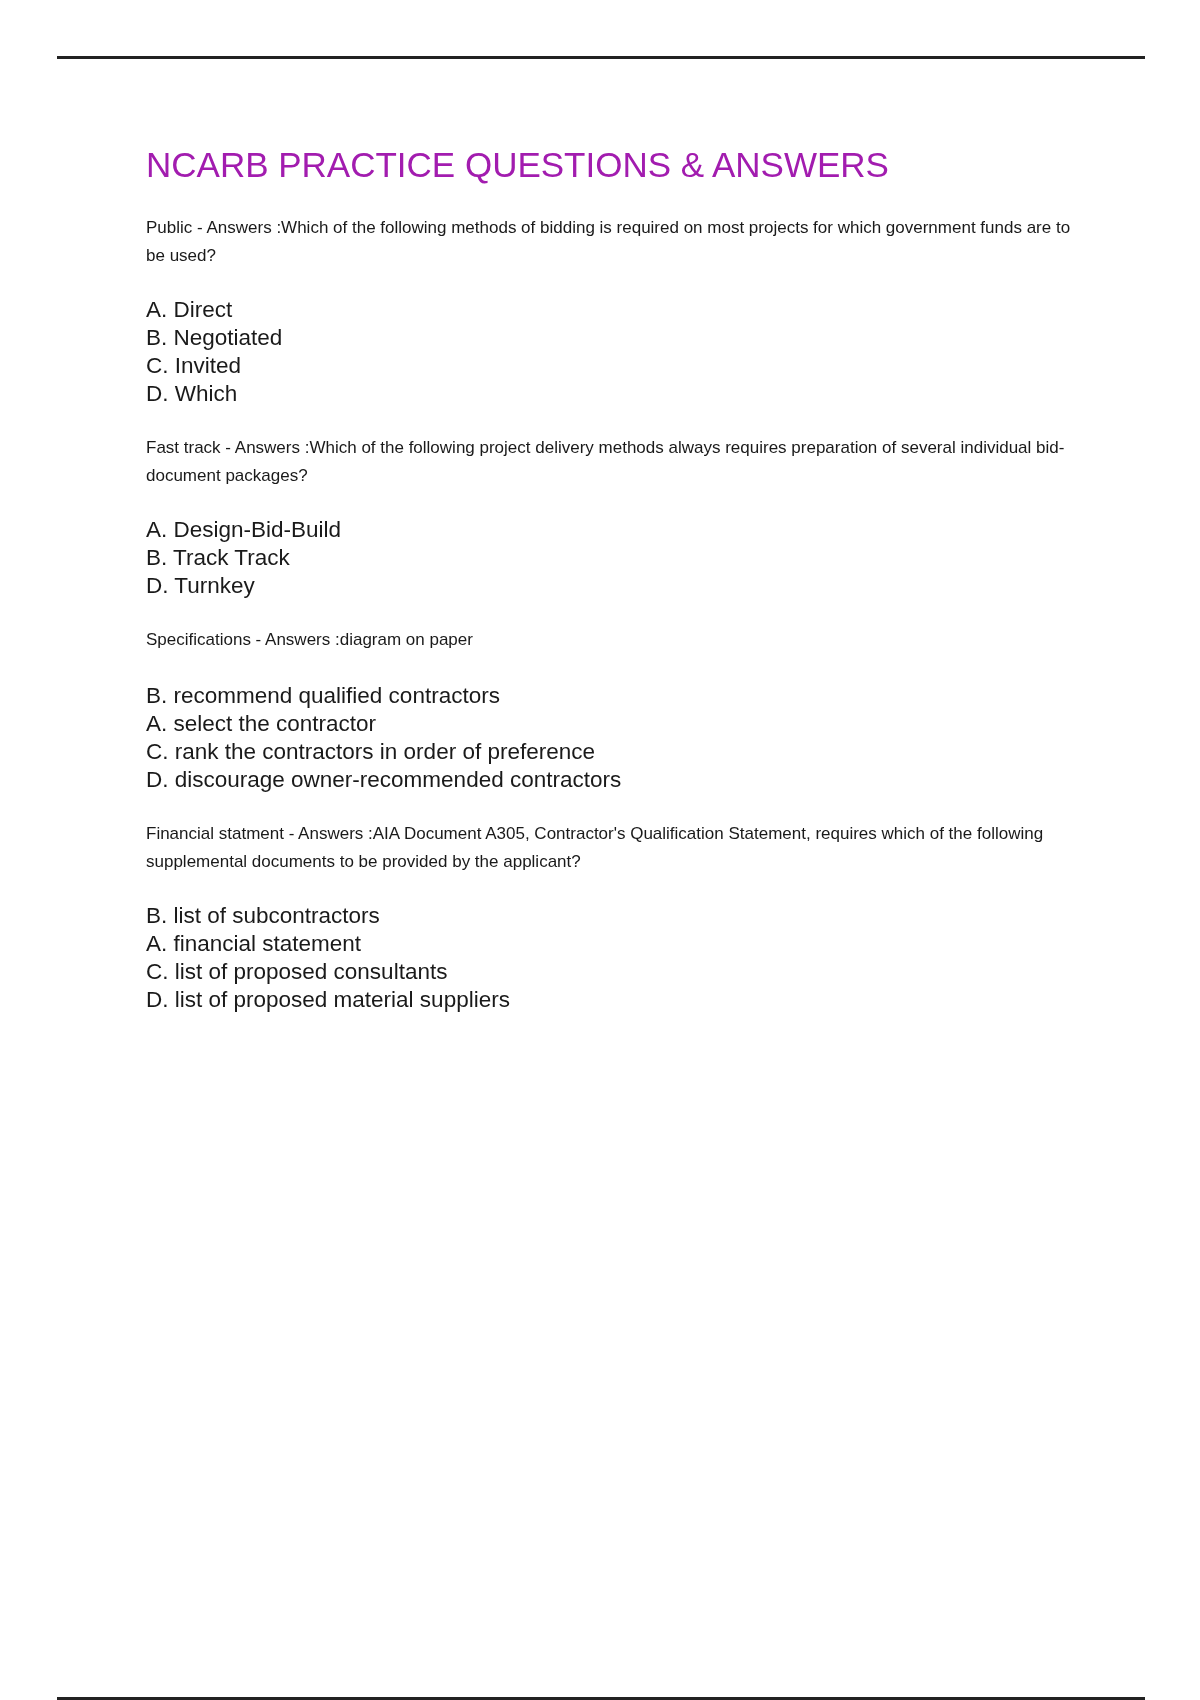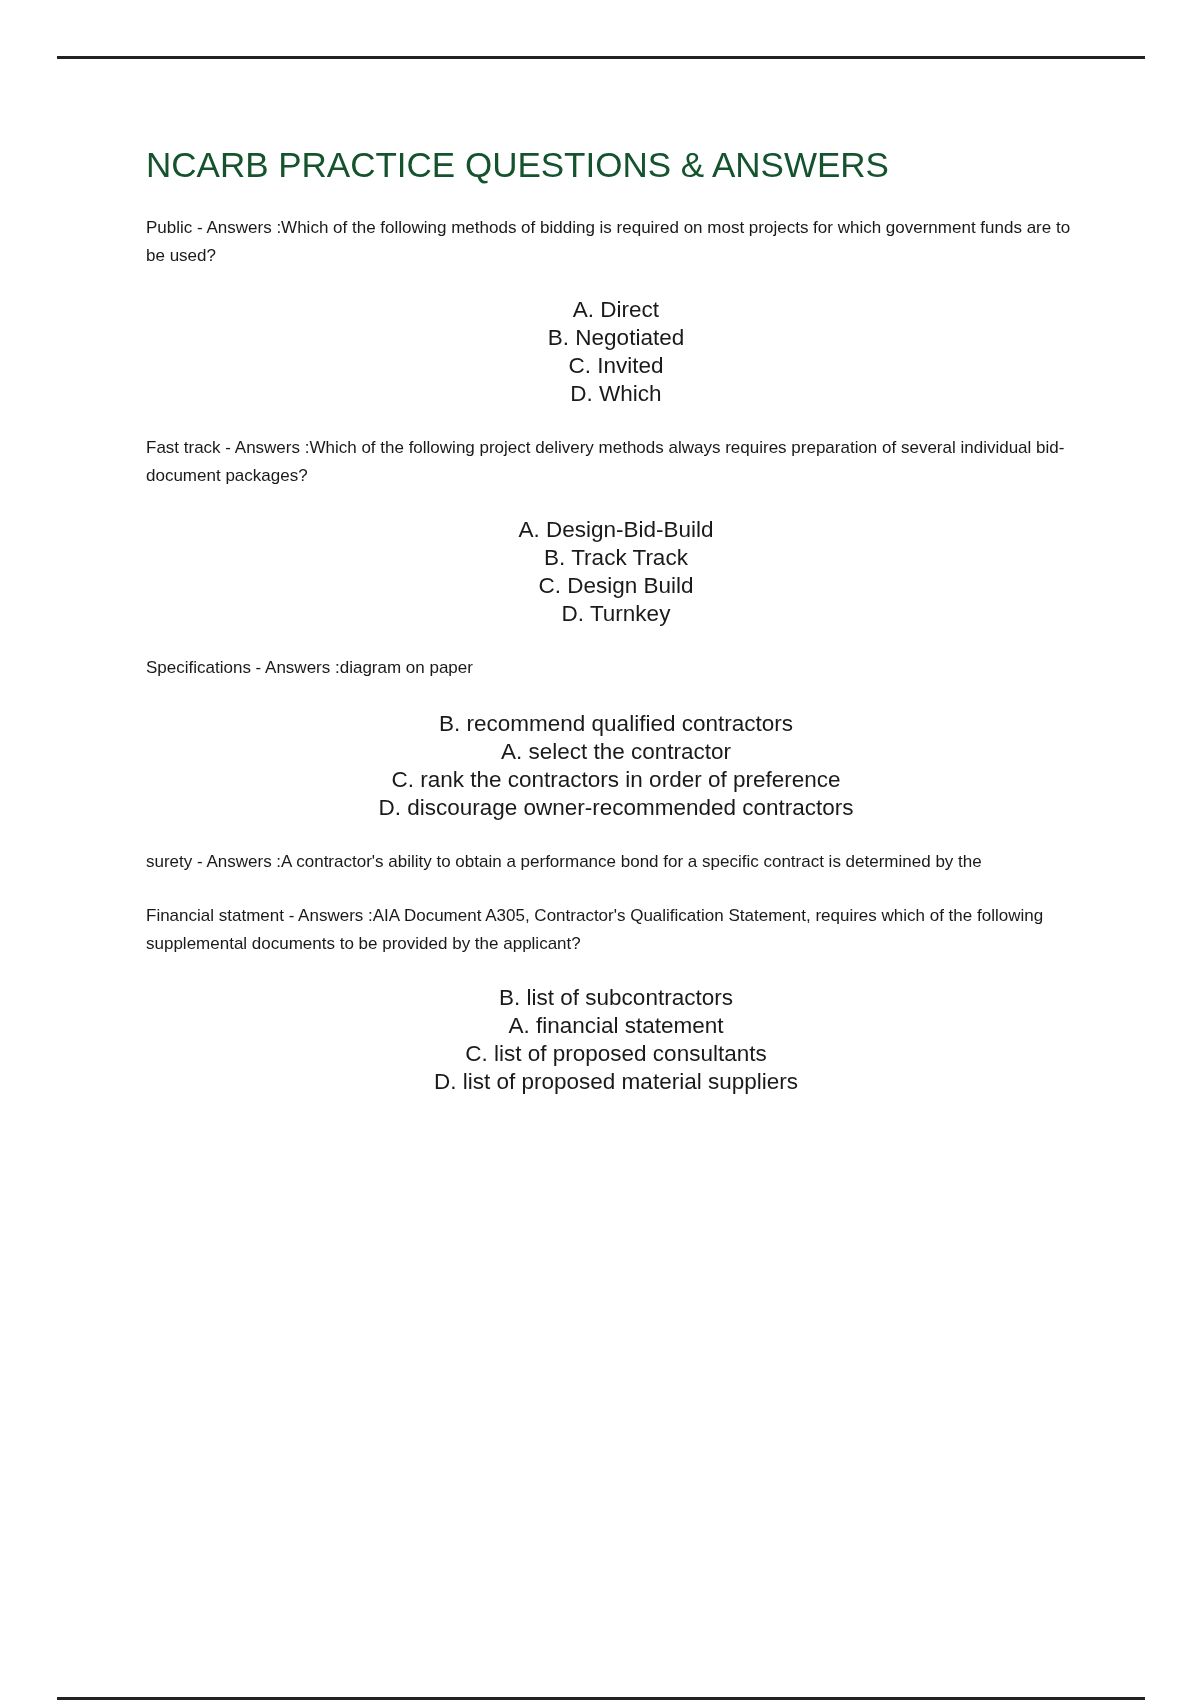--- a/index.html
+++ b/index.html
@@ -29,36 +29,35 @@
       left: 146px;
       top: 140px;
       width: 940px;
     }
     .title {
       font-size: 35px;
       font-weight: normal;
       margin: 0 0 24px 0;
       letter-spacing: 0px;
       line-height: 50px;
-      color: #14532d;
+      color: #a21caf;
     }
     .qa {
       margin-bottom: 26px;
     }
     .question {
       font-size: 17px;
       line-height: 28px;
       margin: 0 0 26px 0;
     }
     .question.solo { margin-bottom: 28px; }
     .options {
       list-style: none;
       margin: 0;
       padding: 0;
-      text-align: center;
     }
     .options li {
       font-size: 22.5px;
       line-height: 28px;
     }
   </style>
 </head>
 <body>
 
 <div class="rule rule-top"></div>
@@ -74,40 +73,38 @@
       <li>C. Invited</li>
       <li>D. Which</li>
     </ul>
   </div>
 
   <div class="qa">
     <p class="question">Fast track - Answers :Which of the following project delivery methods always requires preparation of several individual bid-document packages?</p>
     <ul class="options">
       <li>A. Design-Bid-Build</li>
       <li>B. Track Track</li>
-      <li>C. Design Build</li>
       <li>D. Turnkey</li>
     </ul>
   </div>
 
   <div class="qa">
     <p class="question solo">Specifications - Answers :diagram on paper</p>
   </div>
 
   <div class="qa">
     <ul class="options">
       <li>B. recommend qualified contractors</li>
       <li>A. select the contractor</li>
       <li>C. rank the contractors in order of preference</li>
       <li>D. discourage owner-recommended contractors</li>
     </ul>
   </div>
 
   <div class="qa">
-    <p class="question">surety - Answers :A contractor's ability to obtain a performance bond for a specific contract is determined by the</p>
   </div>
 
   <div class="qa">
     <p class="question">Financial statment - Answers :AIA Document A305, Contractor's Qualification Statement, requires which of the following supplemental documents to be provided by the applicant?</p>
     <ul class="options">
       <li>B. list of subcontractors</li>
       <li>A. financial statement</li>
       <li>C. list of proposed consultants</li>
       <li>D. list of proposed material suppliers</li>
     </ul>

